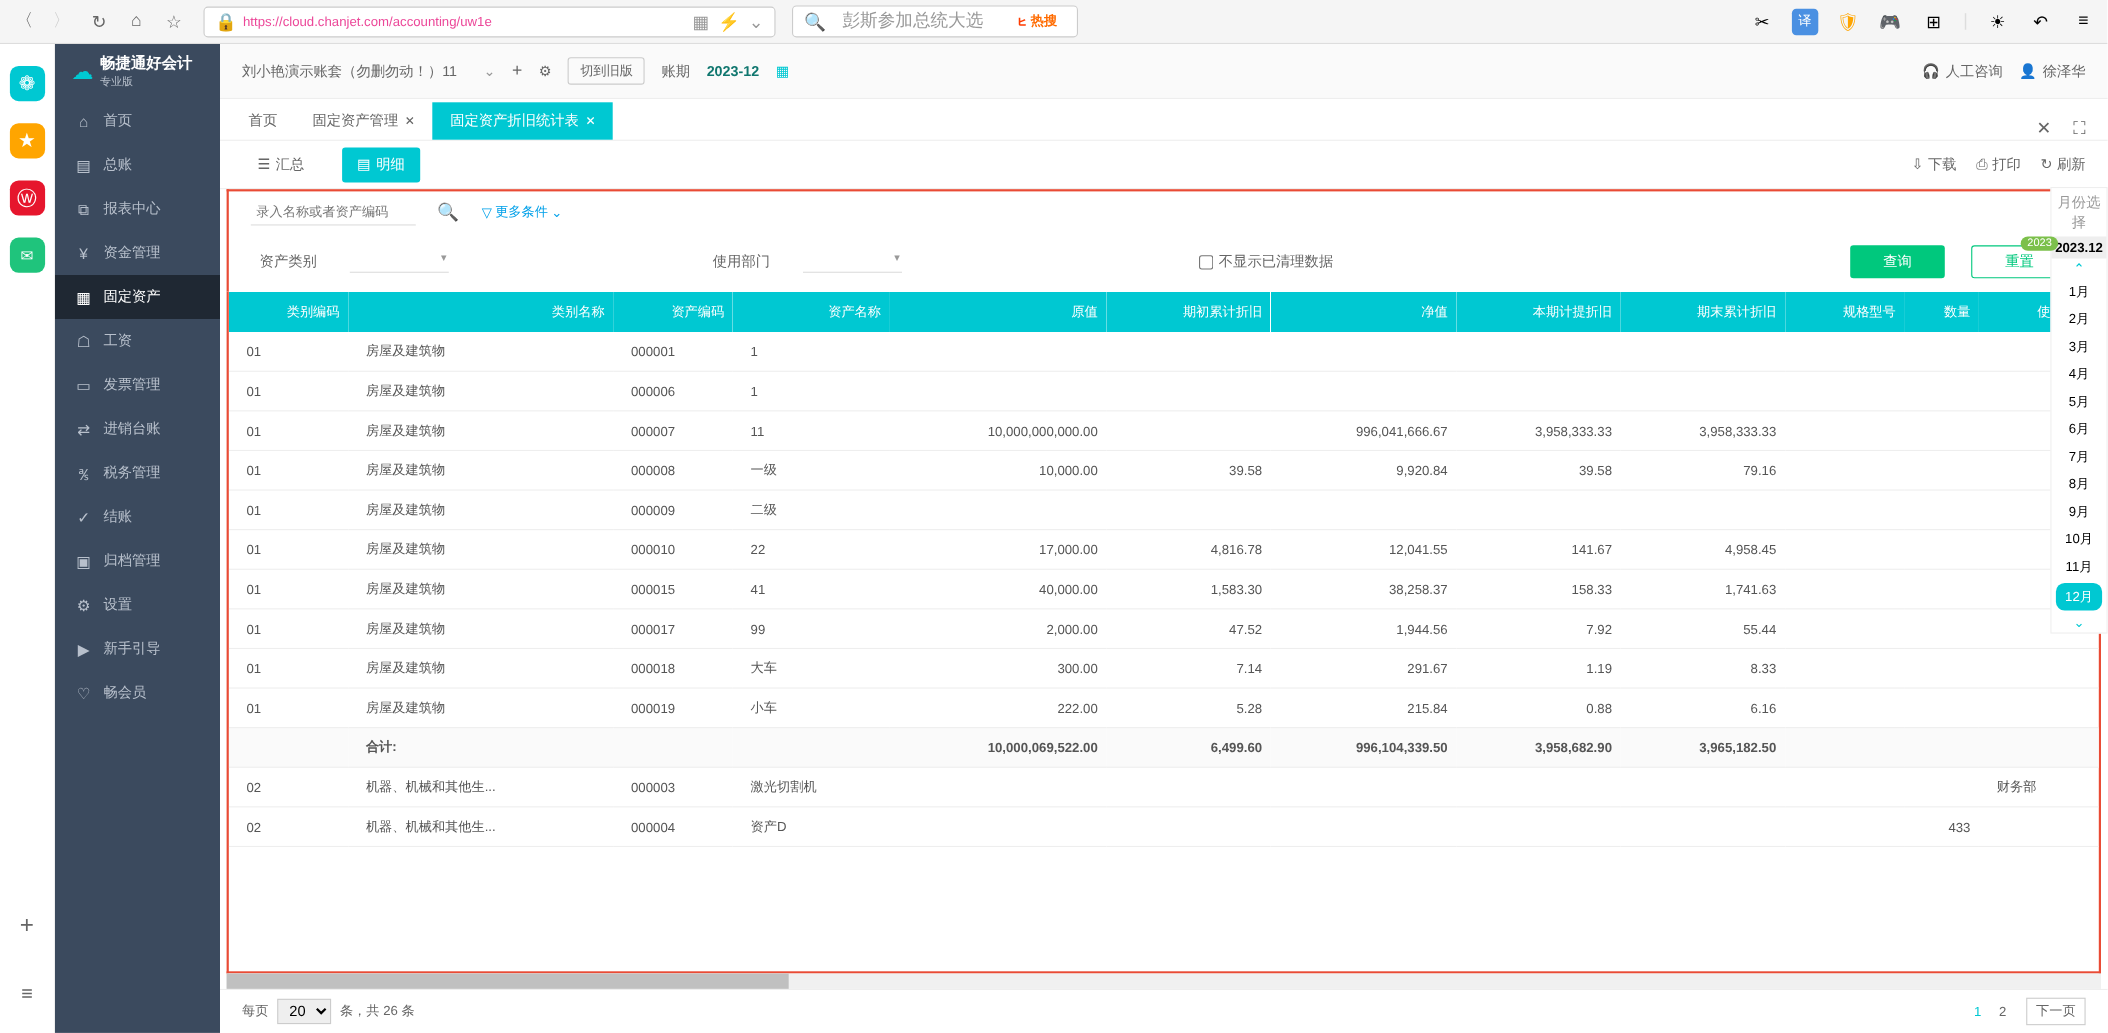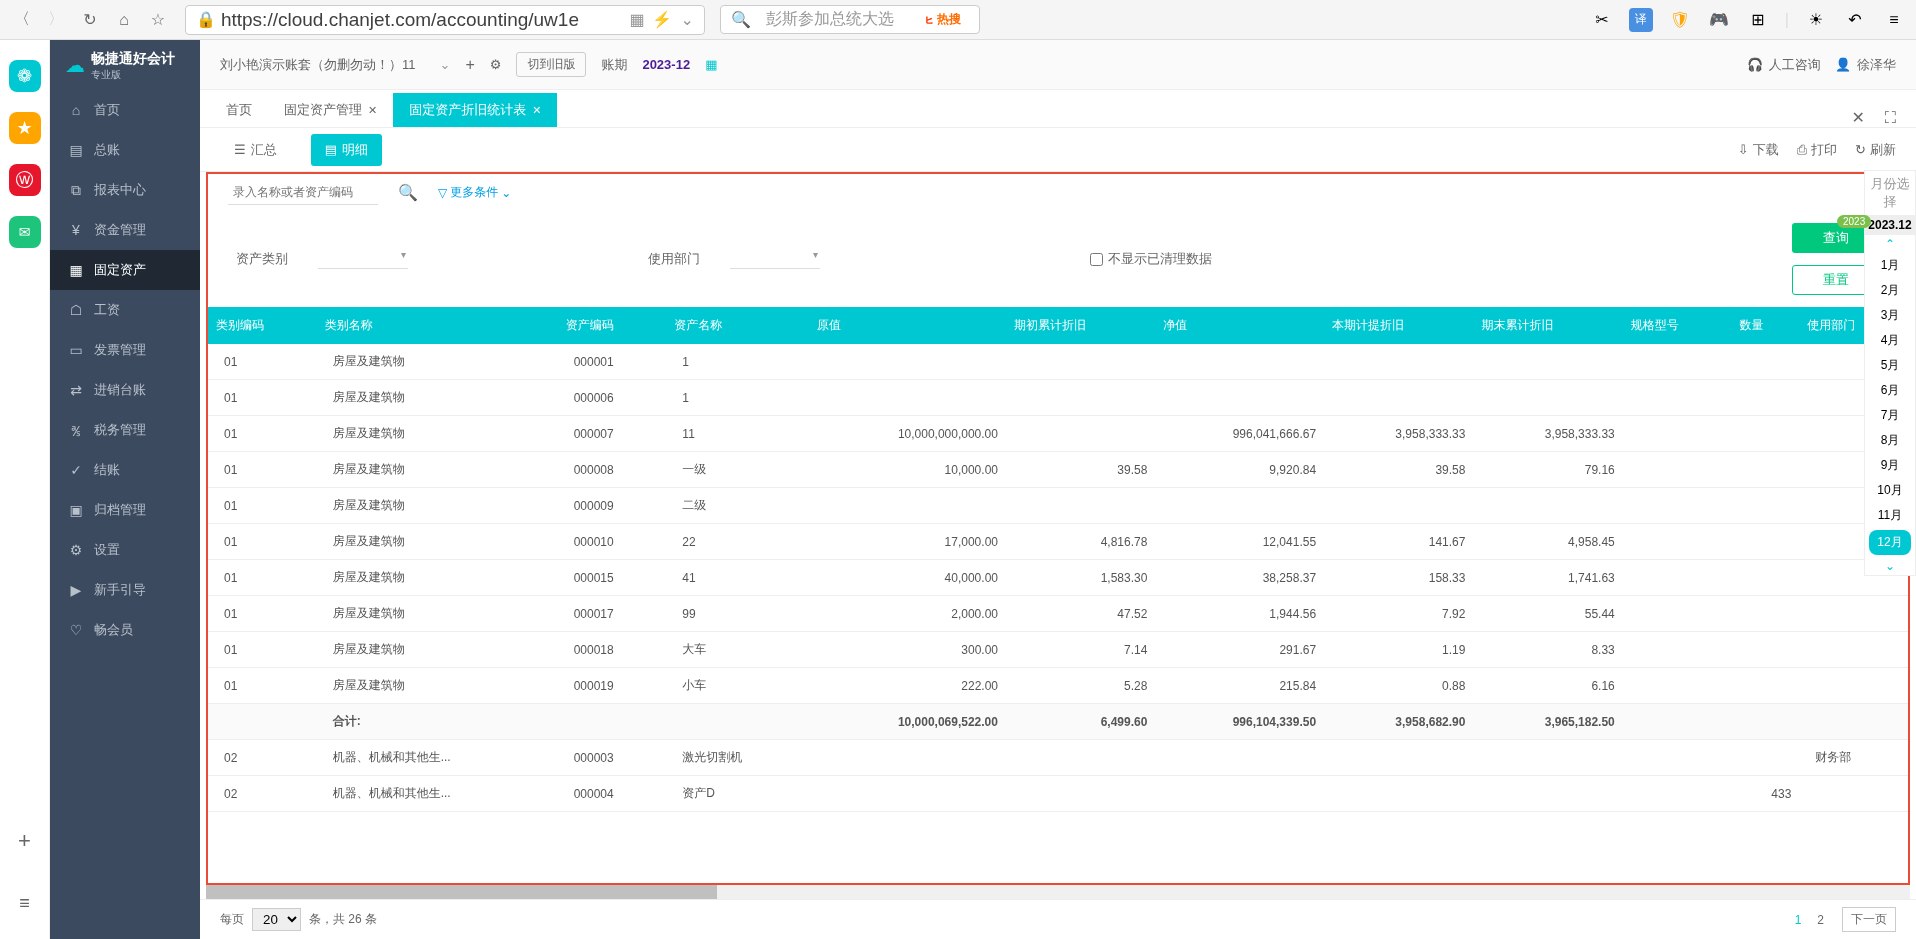--- a/index.html
+++ b/index.html
@@ -1,21 +1,21 @@
 <!DOCTYPE html>
 <html><head>
 <meta charset="utf-8">
 <style>
 * { margin: 0; padding: 0; box-sizing: border-box; font-family: "Microsoft YaHei", Arial, sans-serif; }
 body { background: #fff; overflow: hidden; }
 
 .browser-bar { height: 40px; background: #f5f5f5; display: flex; align-items: center; padding: 0 10px; gap: 10px; border-bottom: 1px solid #ddd; }
 .browser-icon { width: 24px; height: 24px; display: flex; align-items: center; justify-content: center; color: #666; cursor: pointer; font-size: 16px; }
 .url-bar { flex: 0 0 auto; display: flex; align-items: center; background: #fff; border: 1px solid #ccc; border-radius: 4px; padding: 3px 10px; margin: 0 5px; width: 520px; }
-.url-text { color: #404040; font-size: 19px; margin-left: 5px; }
+.url-text { color: #ec4899; font-size: 12px; margin-left: 5px; }
 .search-bar { display: flex; align-items: center; background: #fff; border: 1px solid #ccc; border-radius: 4px; padding: 3px 10px; width: 260px; }
 .search-text { color: #999; font-size: 16px; margin-left: 15px; }
 .resou { background: #fff; border-radius: 10px; padding: 2px 8px; color: #ff6b00; font-weight: bold; font-size: 12px; display:flex; align-items:center; gap:2px;}
 .toolbar-icons { display: flex; gap: 15px; margin-left: auto; align-items:center; }
 .tb-icon { width: 24px; height: 24px; display:flex; align-items:center; justify-content:center; font-size:16px;}
 
 .left-rail { position: absolute; left: 0; top: 40px; bottom: 0; width: 50px; background: #fff; display: flex; flex-direction: column; align-items: center; padding-top: 20px; gap: 20px; border-right: 1px solid #eee; }
 .rail-icon { width: 32px; height: 32px; border-radius: 8px; display: flex; align-items: center; justify-content: center; font-size: 18px; }
 .rail-logo { background: #00c8d2; color: #fff; }
 .rail-star { background: #ffa500; color: #fff; }
@@ -37,21 +37,21 @@
 
 .main { flex: 1; display: flex; flex-direction: column; background: #fff; position:relative;}
 
 .topbar { height: 50px; background: #fafafa; border-bottom: 1px solid #eee; display: flex; align-items: center; padding: 0 20px; gap: 15px; font-size: 13px; }
 .account-sel { color: #666; display:flex; align-items:center; gap:24px;}
 .chev-down { color:#999; }
 .topbar-plus { color: #666; font-size: 16px; cursor:pointer;}
 .topbar-gear { color: #666; cursor:pointer;}
 .switch-btn { border: 1px solid #ccc; padding: 3px 10px; border-radius: 3px; color: #666; font-size:12px;}
 .period { color: #666; }
-.period-val { color: #4c1d95; font-weight:bold;}
+.period-val { color: #0f766e; font-weight:bold;}
 .topbar-right { margin-left: auto; display: flex; align-items: center; gap: 15px; }
 .consult { display:flex; align-items:center; gap:5px; color:#666;}
 .user { display:flex; align-items:center; gap:5px; color:#666;}
 
 .tabs { height: 38px; background: #fff; border-bottom: 1px solid #eee; display: flex; align-items: flex-end; padding: 0 10px; position:relative;}
 .tab { padding: 8px 16px; font-size: 13px; color: #666; cursor: pointer; display:flex; align-items:center; gap:6px;}
 .tab.active { background: #00c8d2; color: #fff; }
 .tab-close { font-size: 11px; }
 .tabs-close-all { margin-left:auto; padding:0 10px; color:#666; cursor:pointer;}
 .tabs-expand { padding:0 10px; color:#666; cursor:pointer;}
@@ -65,29 +65,29 @@
 .filter-area { padding: 6px 20px 4px; border: 2px solid #e94b35; margin: 0 6px; border-bottom:none;}
 .filter-row1 { display: flex; align-items: center; gap: 20px; margin-bottom:10px;}
 .search-input { border: none; border-bottom: 1px solid #ddd; padding: 5px; font-size: 12px; width: 150px; outline:none; color:#999;}
 .filter-search-icon { color: #999; cursor:pointer;}
 .more-cond { color: #00a0e9; font-size: 12px; cursor:pointer; display:flex; align-items:center; gap:3px;}
 .filter-row2 { display: flex; align-items: center; gap: 30px; padding: 8px 8px;}
 .filter-label { font-size: 13px; color: #666; }
 .filter-sel { border: none; border-bottom: 1px solid #ddd; width: 90px; display:inline-block; height:20px; position:relative;}
 .filter-sel::after { content:'▾'; position:absolute; right:2px; color:#999; font-size:10px;}
 .checkbox-wrap { display: flex; align-items: center; gap: 5px; font-size: 13px; color: #666; margin-left:220px;padding-left:20px;}
-.filter-btns { margin-left: auto; display: flex; flex-direction: column; gap: 12px; }
+.filter-btns { margin-left: auto; display: flex; gap: 24px; }
 .btn-query { background: #00c87d; color: #fff; border: none; padding: 6px 30px; border-radius: 3px; font-size: 13px; cursor: pointer; }
 .btn-reset { background: #fff; color: #00c87d; border: 1px solid #00c87d; padding: 5px 30px; border-radius: 3px; font-size: 13px; cursor: pointer; }
 .collapse-bar { text-align: center;}
 .collapse-btn { display:inline-block; border:1px solid #ddd; border-bottom:none; padding:4px 14px; font-size:12px; color:#666; background:#fafafa; cursor:pointer;}
 
 .table-wrap { flex: 1; overflow: auto; margin: 0 6px; border: 2px solid #e94b35; border-top:none;}
 table { width: 100%; border-collapse: collapse; font-size: 12px; }
-th { background: #00c8d2; color: #fff; padding: 10px 8px; text-align: left; font-weight: normal; position:sticky; top:0;margin-top:48px;}
+th { background: #00c8d2; color: #fff; padding: 10px 8px; text-align: right; font-weight: normal; position:sticky; top:0;margin-top:48px;}
 td { padding: 9px 8px; border-bottom: 1px solid #eee; color: #555; }
 td.num { text-align: right; }
 td.ctr { text-align:left; padding-left:16px;}
 tr.total-row td { font-weight: bold; background:#fafafa;}
 
 .pager { height: 40px; display: flex; align-items: center; padding: 0 20px; font-size: 12px; color: #666; gap:8px; border-top:1px solid #eee;}
 .page-sel { border:1px solid #ccc; padding:2px 6px;}
 .pager-right { margin-left: auto; display: flex; gap: 10px; align-items:center;}
 .page-num { padding: 3px 8px; cursor: pointer; }
 .page-num.active { color: #00c8d2; }

